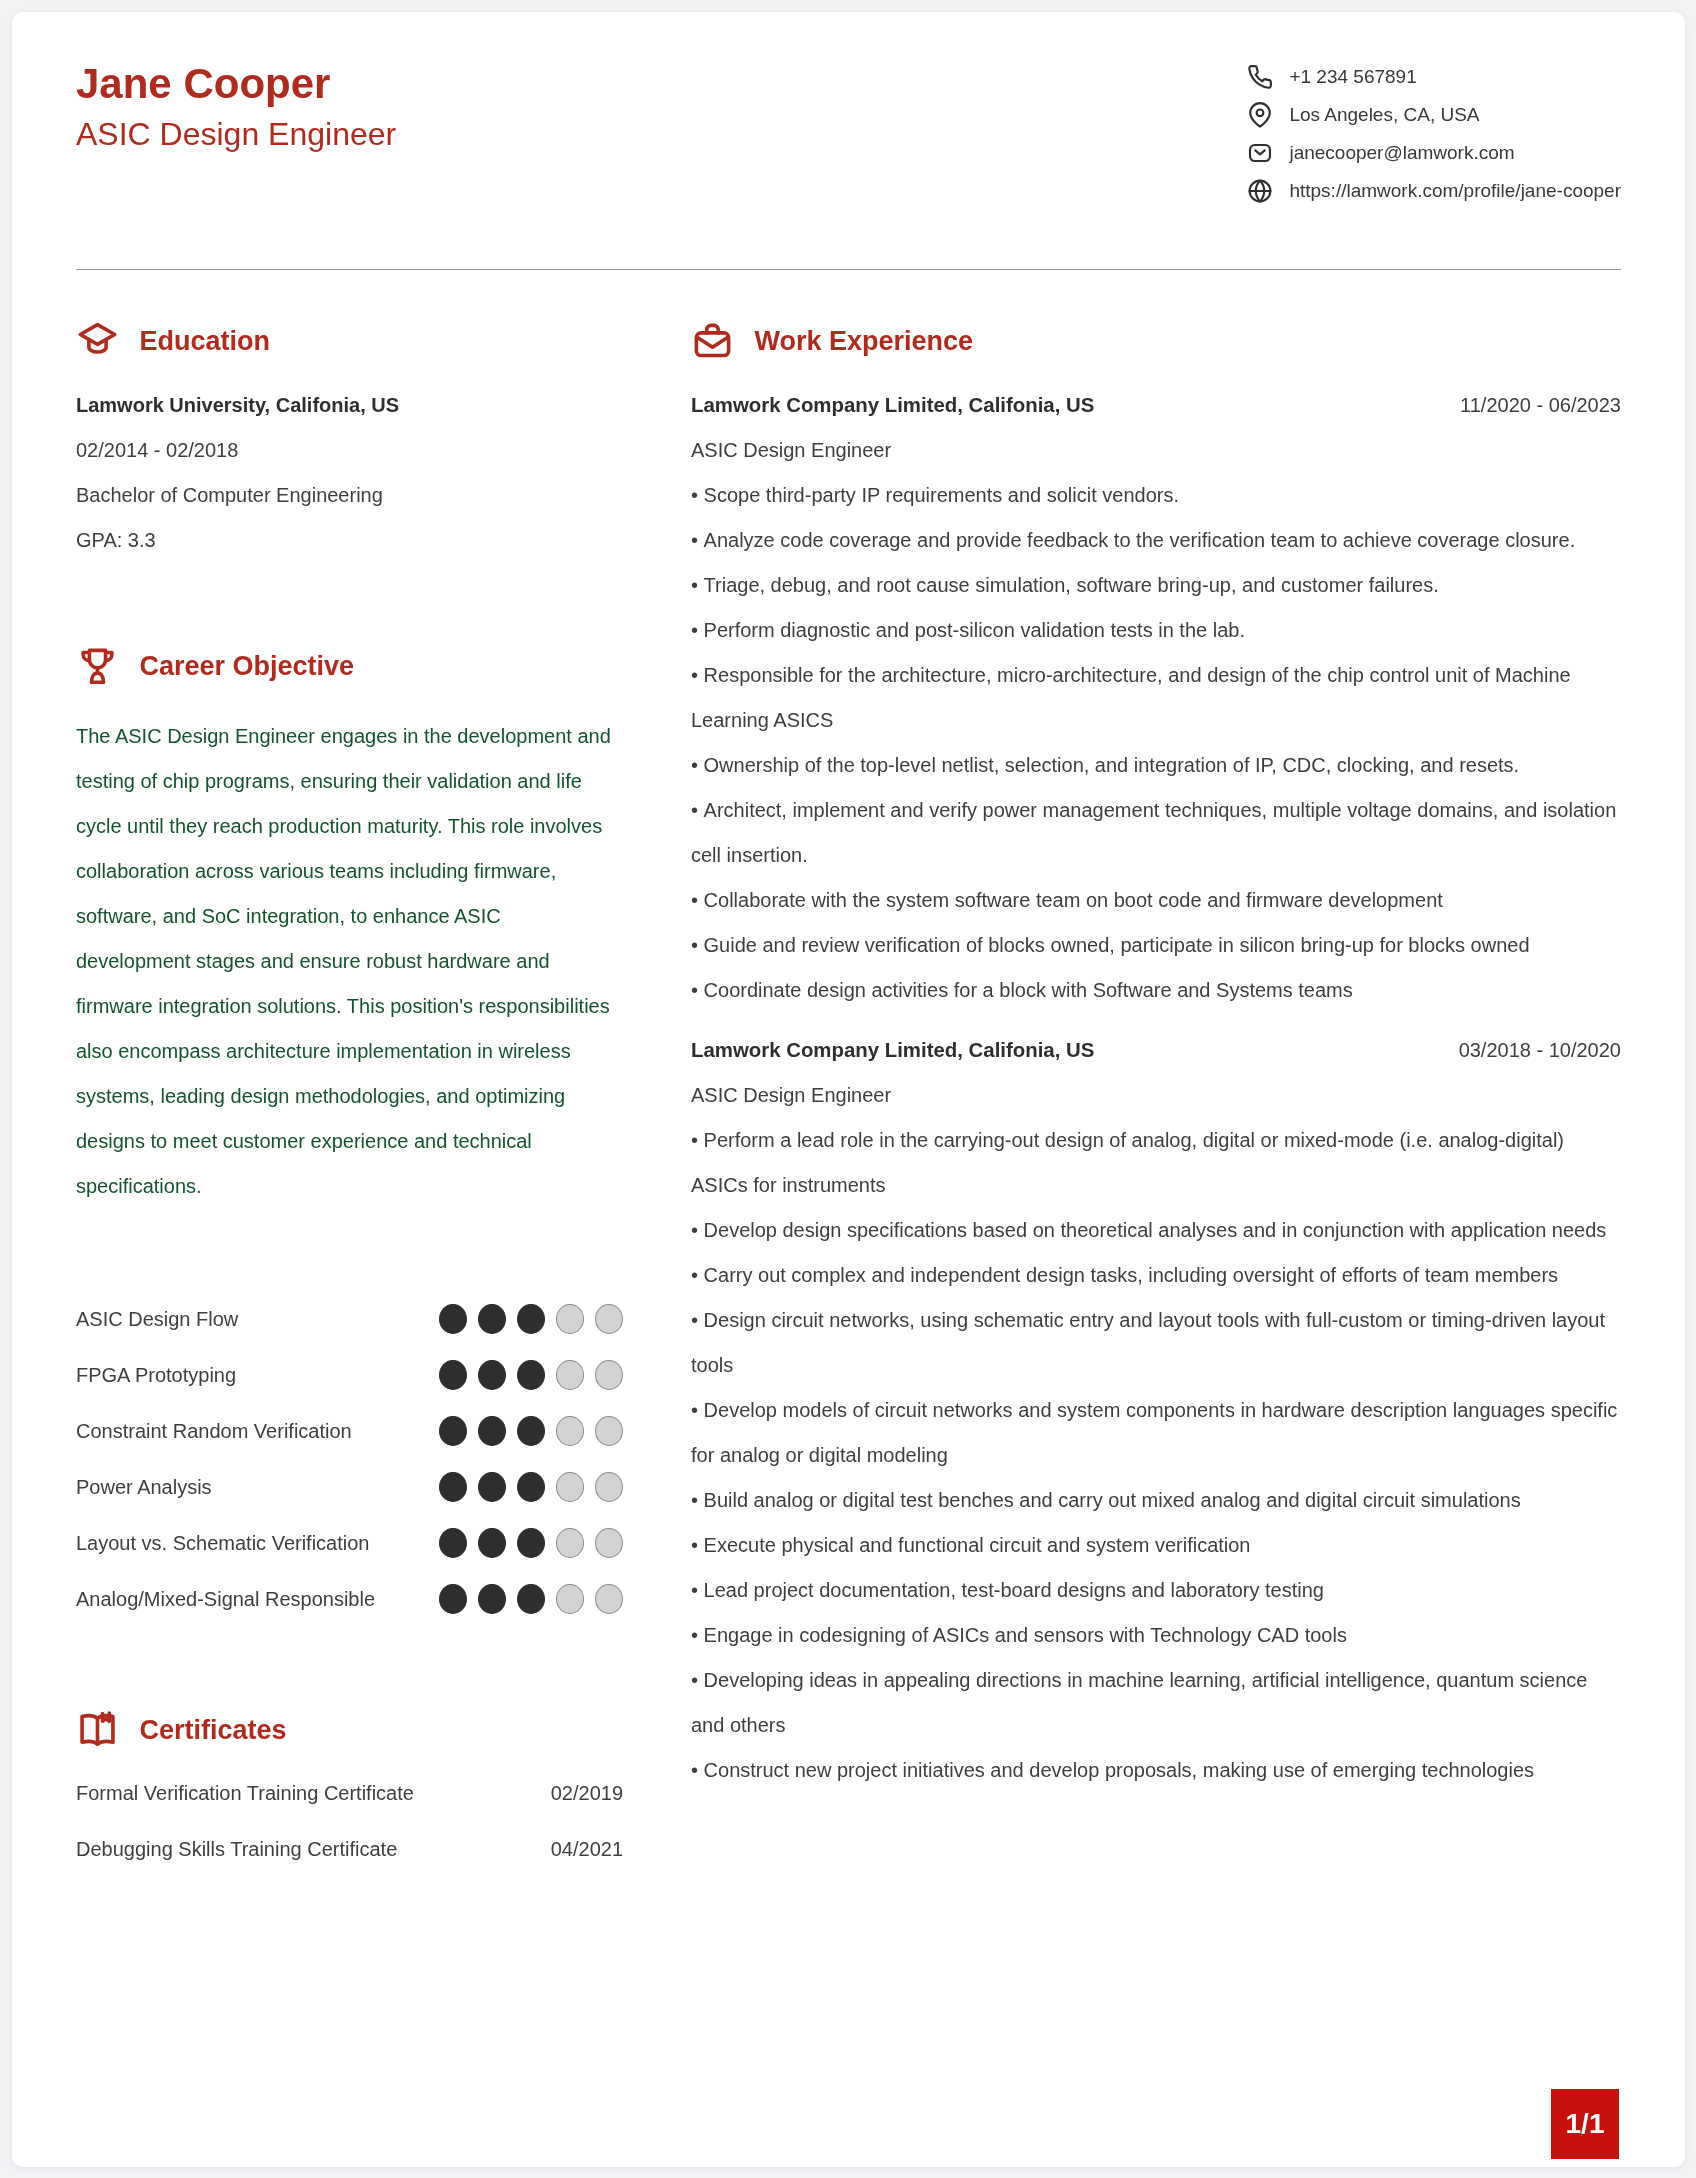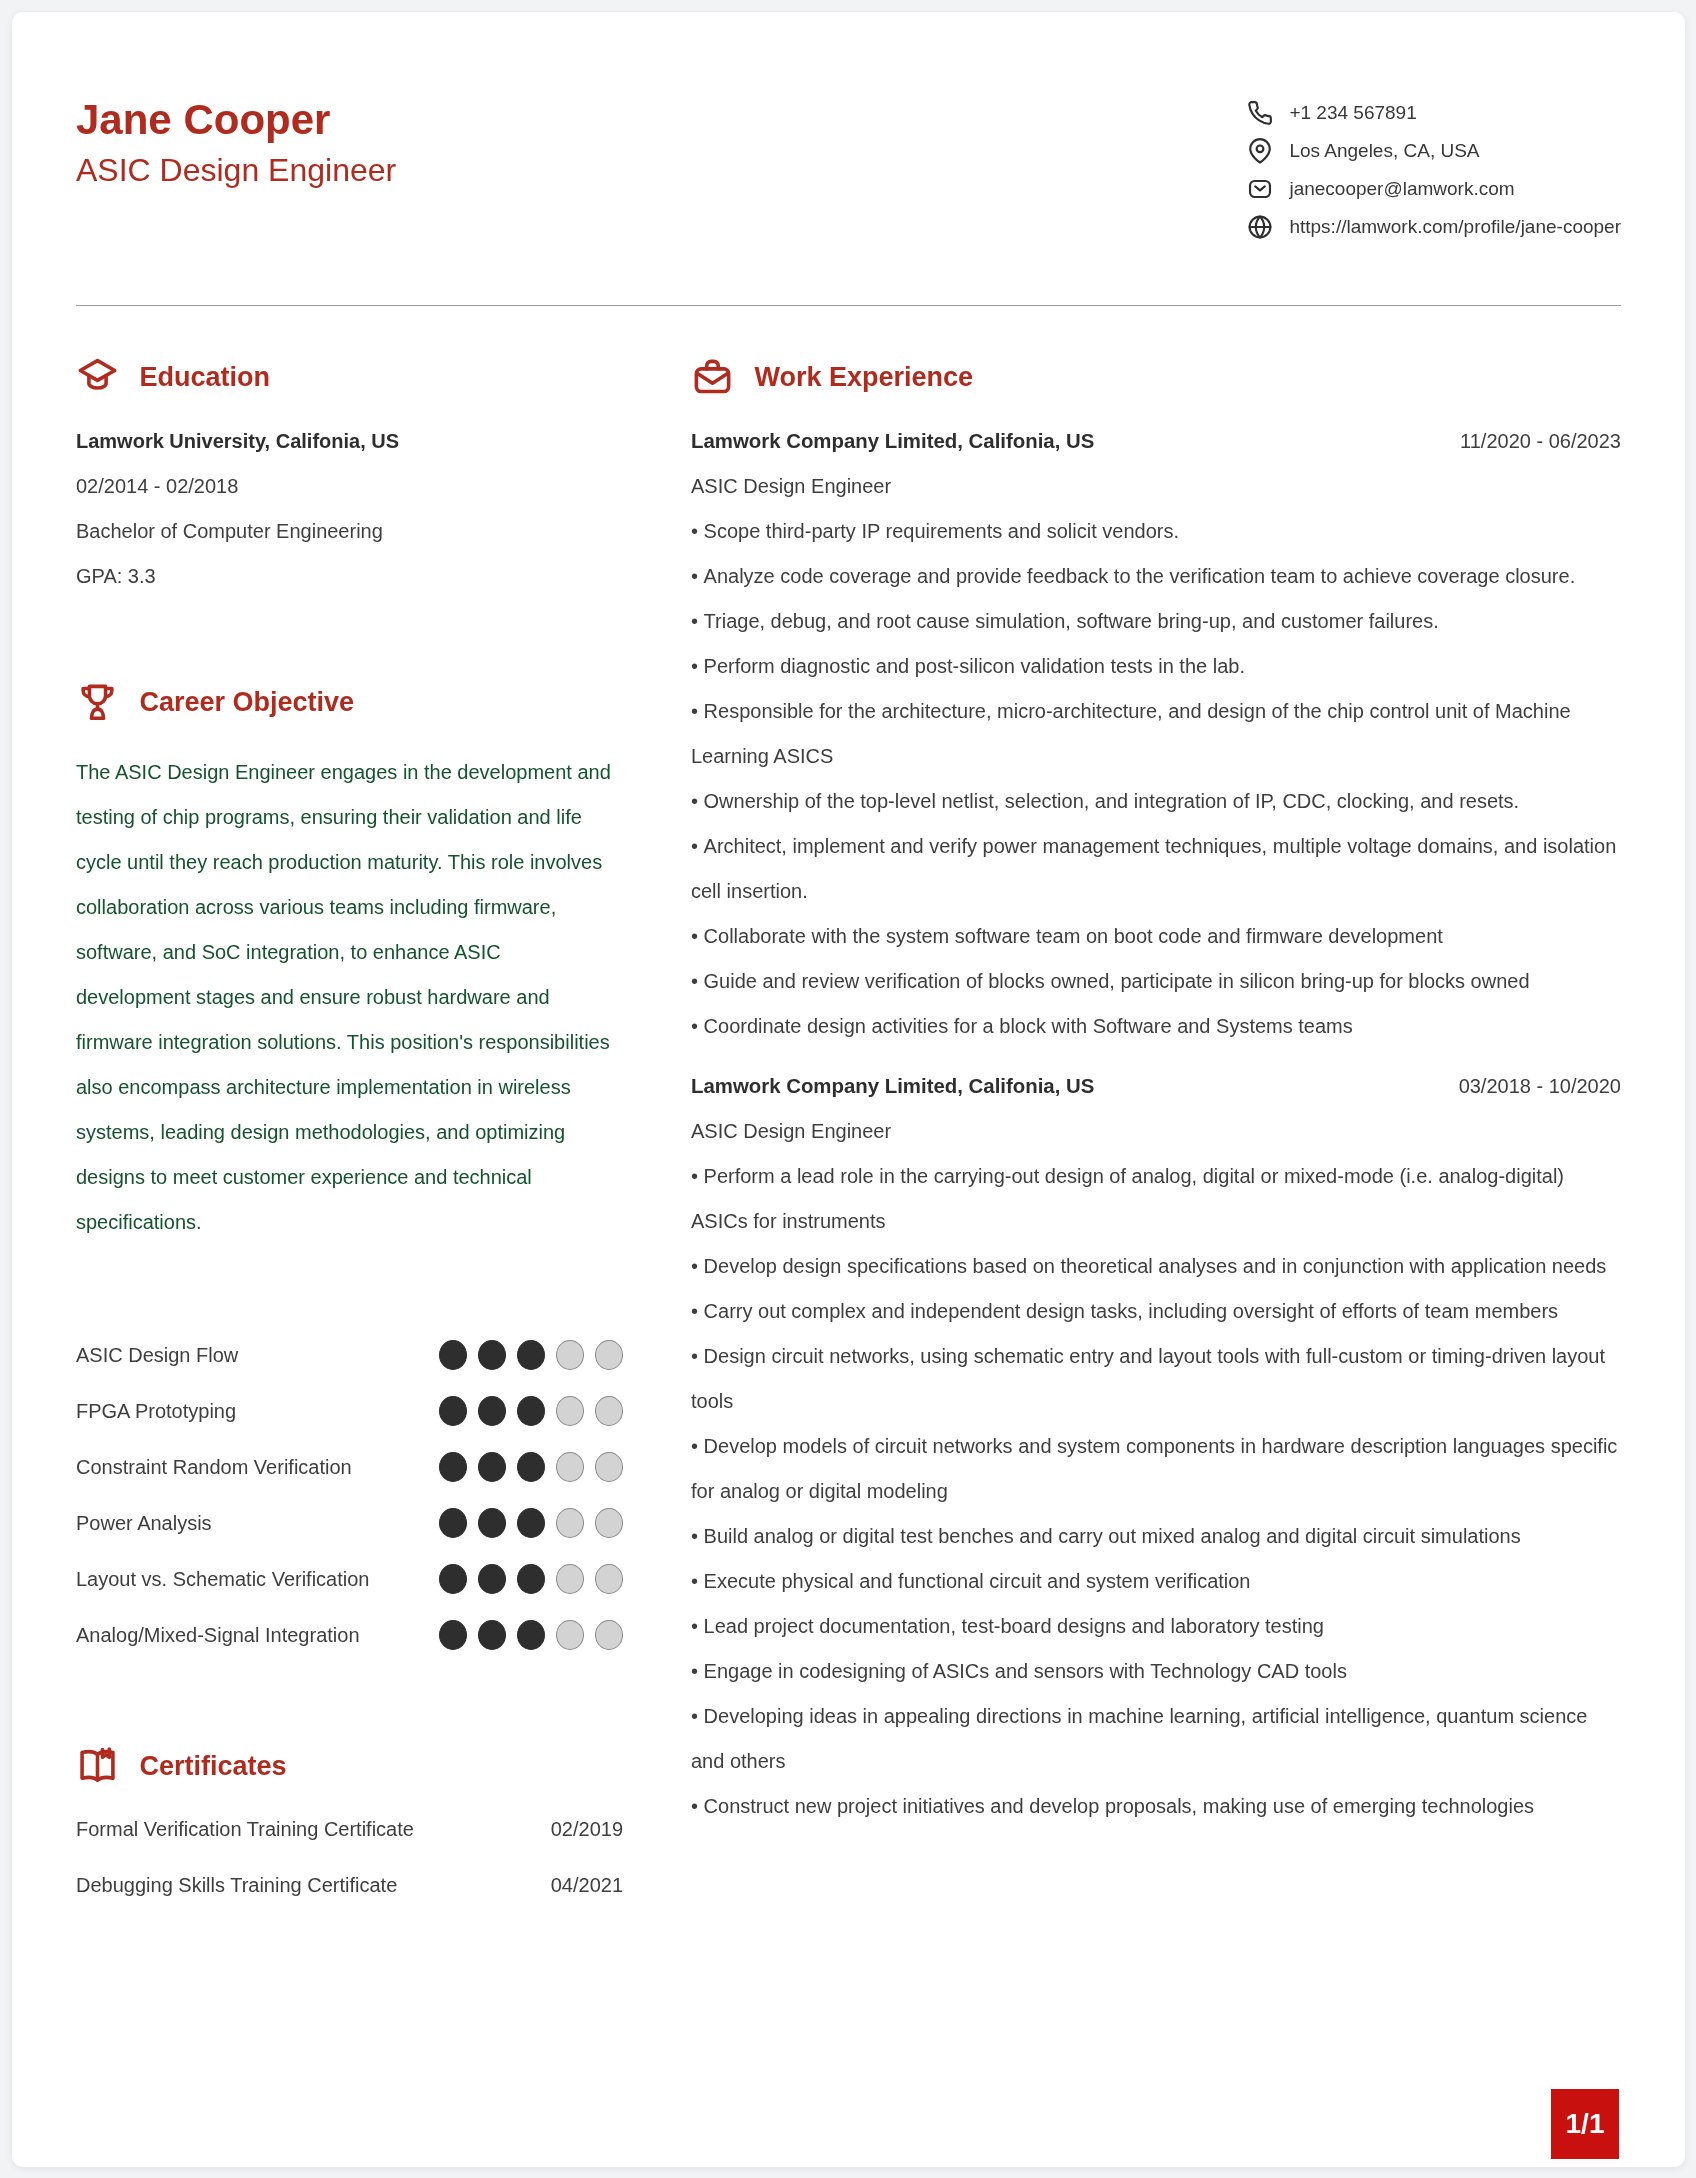--- a/index.html
+++ b/index.html
@@ -10,21 +10,21 @@
     font-family: "Liberation Sans", "DejaVu Sans", sans-serif;
     position: relative;
     color: #3e3e3e;
   }
   .page {
     position: absolute;
     left: 12px; top: 12px; right: 12px; bottom: 12px;
     background: #ffffff;
     border-radius: 11px;
     box-shadow: 0 1.9px 7.4px rgba(30,30,40,.07);
-    padding: 86px 64px 0 64px;
+    padding: 50px 64px 0 64px;
     overflow: hidden;
   }
   
   .header {
     display: flex;
     justify-content: space-between;
     align-items: flex-start;
     padding-bottom: 65px;
     border-bottom: 1.9px solid #9b9b9b;
   }
@@ -215,21 +215,21 @@
             <span class="skill-label">Layout vs. Schematic Verification</span>
             <span class="dots">
                 <span class="dot filled"></span>
                 <span class="dot filled"></span>
                 <span class="dot filled"></span>
                 <span class="dot"></span>
                 <span class="dot"></span>
               </span>
           </div>
           <div class="skill-row">
-            <span class="skill-label">Analog/Mixed-Signal Integration</span>
+            <span class="skill-label">Analog/Mixed-Signal Responsible</span>
             <span class="dots">
                 <span class="dot filled"></span>
                 <span class="dot filled"></span>
                 <span class="dot filled"></span>
                 <span class="dot"></span>
                 <span class="dot"></span>
               </span>
           </div>
         </div>
       </section>

